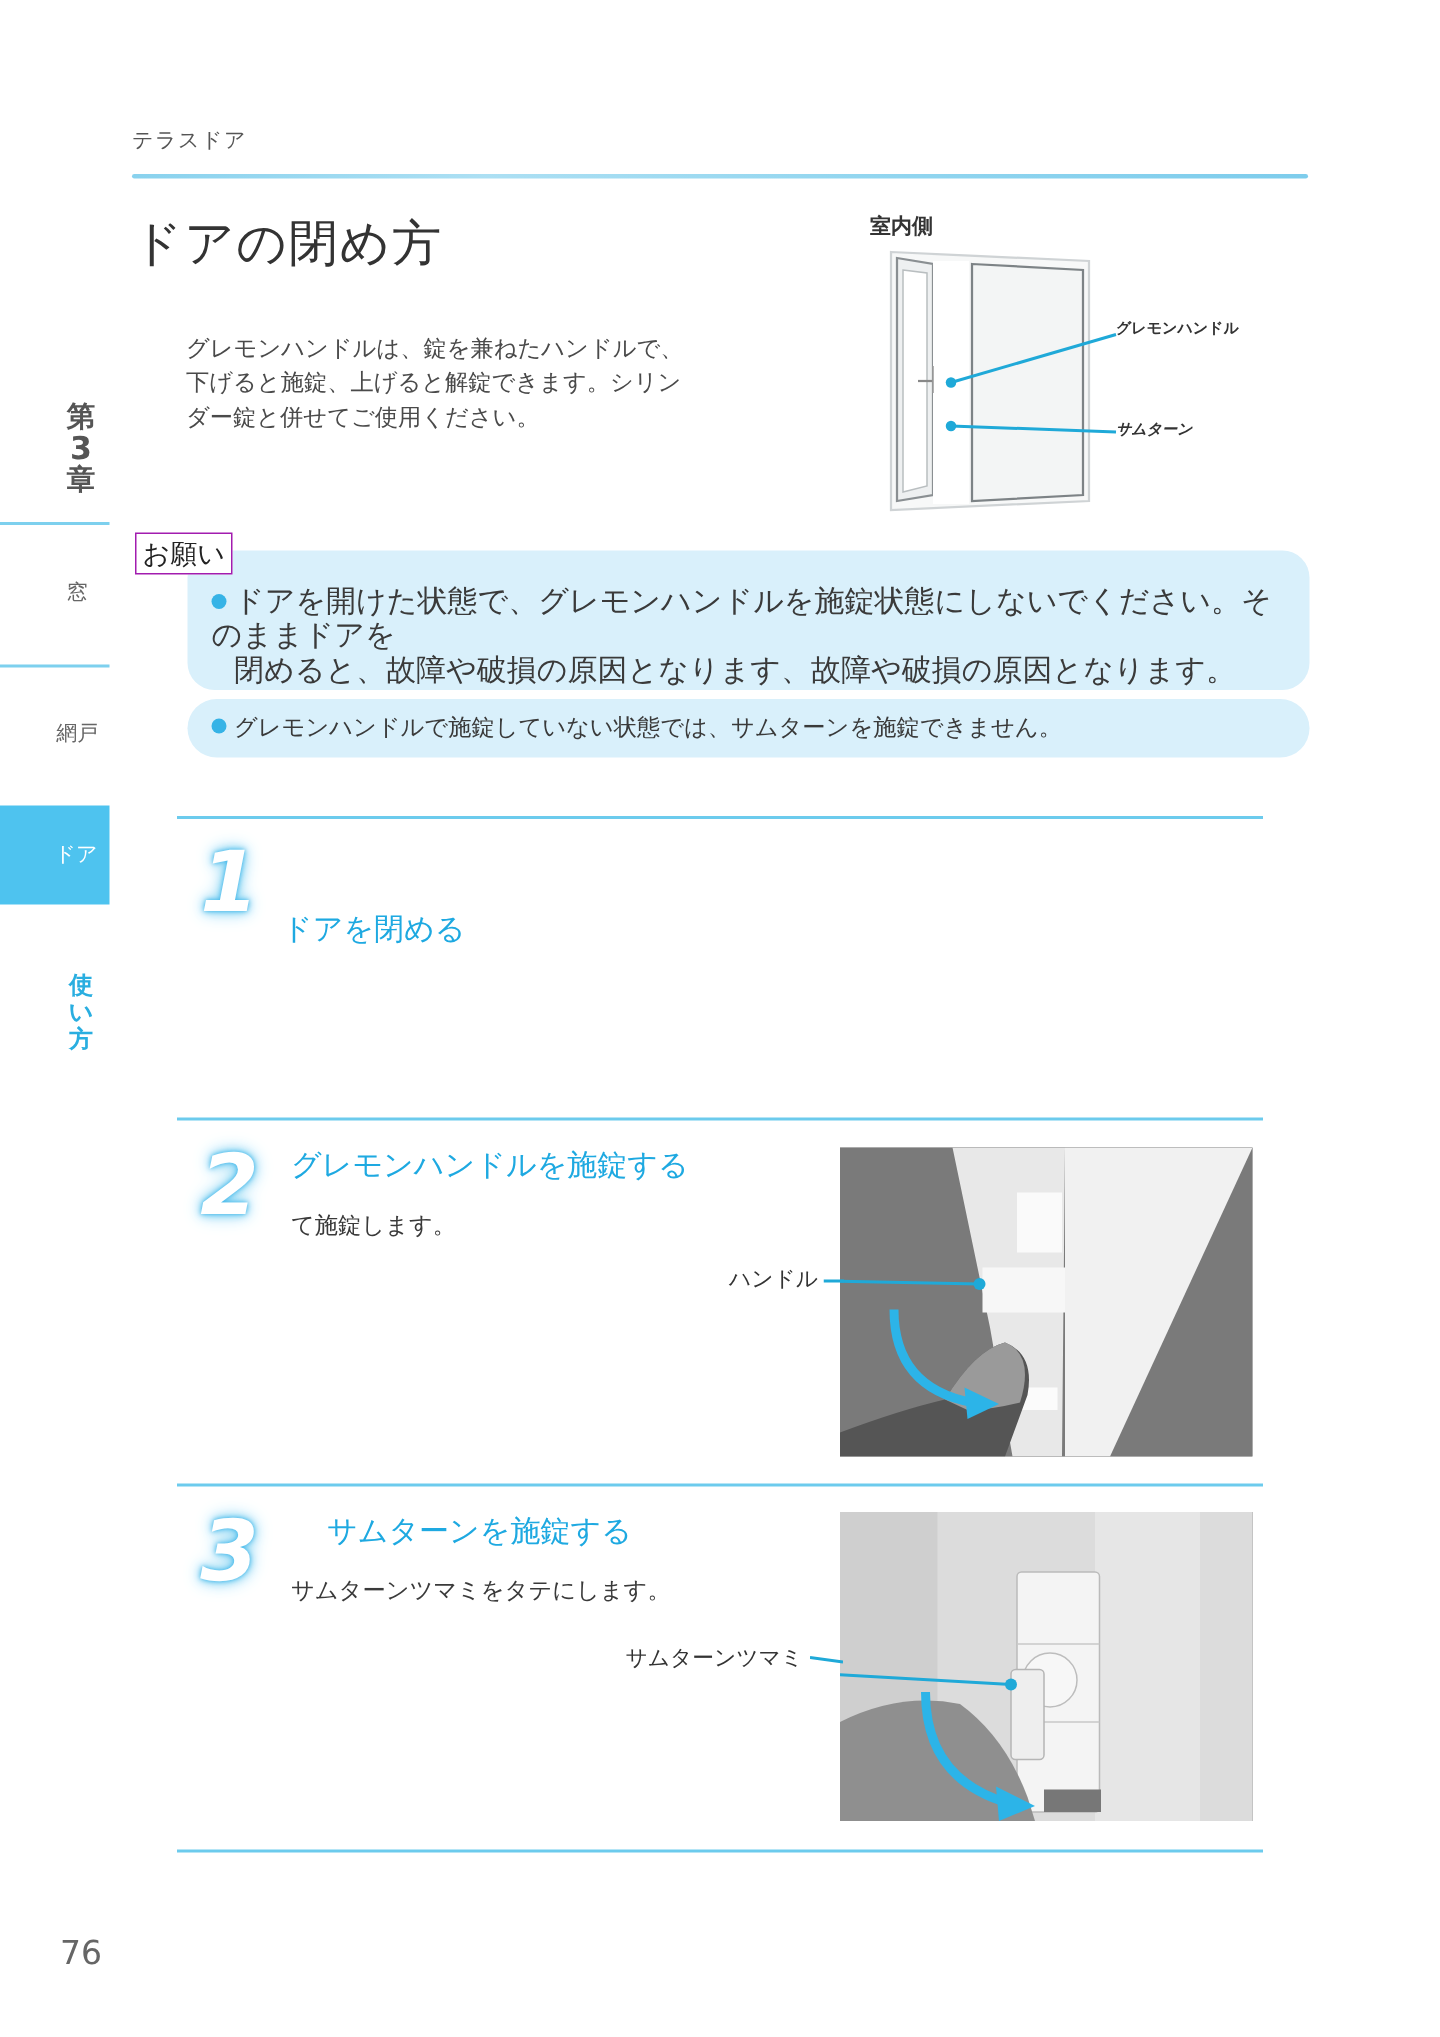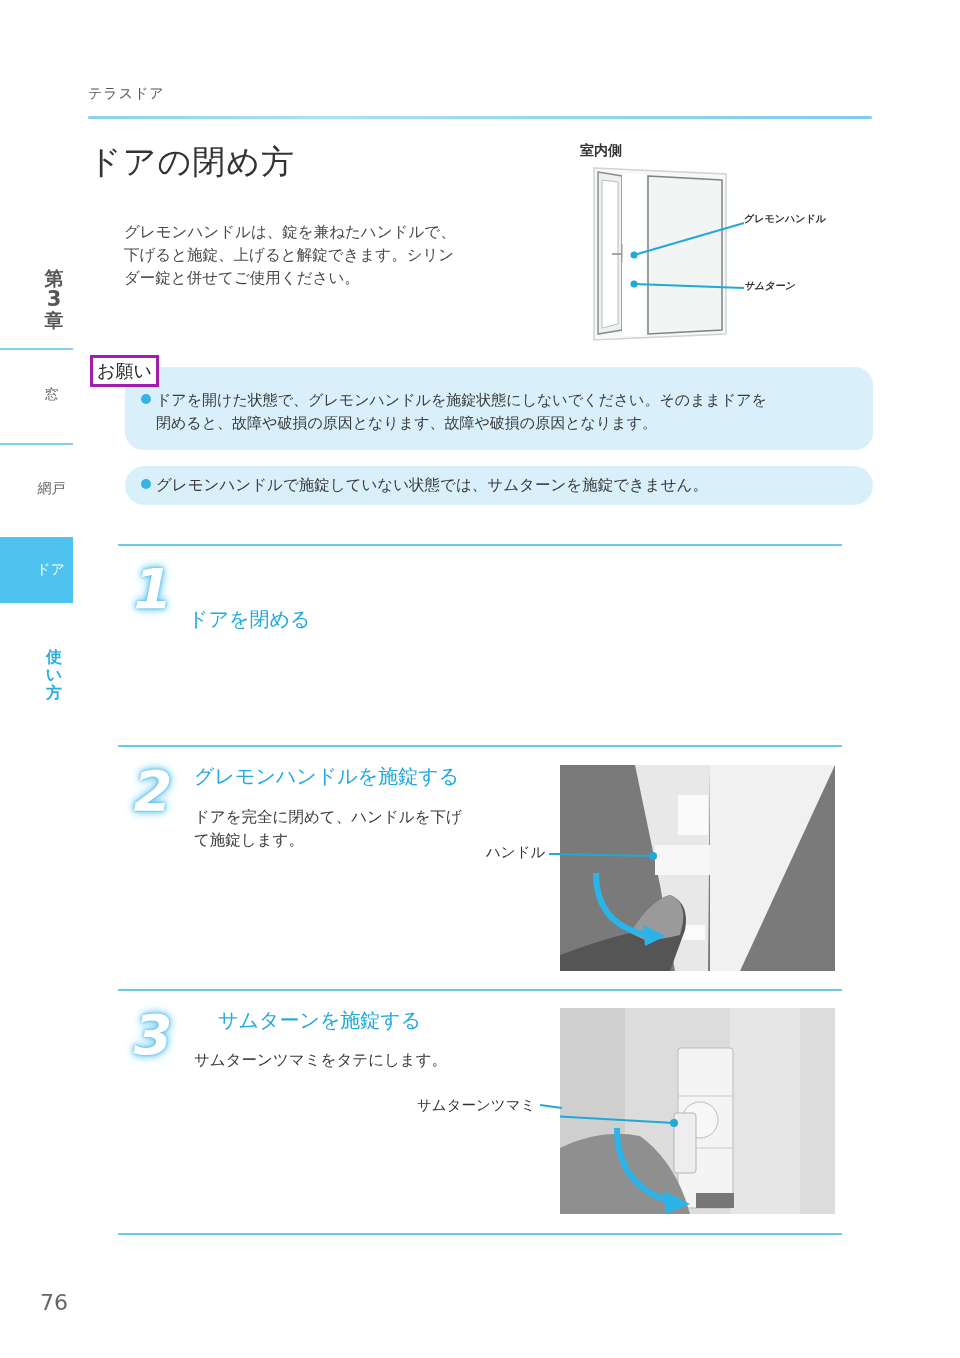--- a/index.html
+++ b/index.html
@@ -36,25 +36,25 @@
   .side-item-active {
     left:0; top:537px; width:73px; height:66px; background:#4ec3ef; color:#fff;
     font-size:14px; display:flex; align-items:center; justify-content:flex-end; padding-right:8px;
   }
   .side-sub {
     left:36px; top:648px; width:36px; text-align:center; color:#29aee0; font-size:16px; line-height:18px; font-weight:bold;
   }
 
   
   .notice-label {
-    left:90px; top:355px; border:3px solid #a21caf; background:#fff; padding:1px 4px; font-size:18px; color:#222; z-index:2;
+    left:90px; top:355px; border:1px solid #a21caf; background:#fff; padding:1px 4px; font-size:18px; color:#222; z-index:2;
   }
   .notice-box {
-    left:125px; top:367px; width:748px; height:83px; background:#d9f0fb; border-radius:18px;
-    padding:22px 20px 0 16px; font-size:15px; line-height:23px; color:#3a3a3a;
+    left:125px; top:367px; width:748px; height:93px; background:#d9f0fb; border-radius:18px;
+    padding:22px 20px 0 16px; font-size:20px; line-height:23px; color:#3a3a3a;
   }
   .notice-box-2 {
     left:125px; top:466px; width:748px; height:39px; background:#d9f0fb; border-radius:20px;
     padding:8px 16px; font-size:15.5px; line-height:23px; color:#3a3a3a;
   }
   .bullet { display:inline-block; width:10px; height:10px; border-radius:50%; background:#36b3e6; margin-right:5px; vertical-align:1px; }
   .indent { padding-left:15px; display:block; }
 
   
   .step-rule { left:118px; width:724px; height:2px; background:#6ccbed; }
@@ -132,21 +132,20 @@
 </div>
 
 <div class="abs step-rule" style="top:544px;"></div>
 <div class="abs step-num" style="left:128px; top:556px;">1</div>
 <div class="abs step-title" style="left:188px; top:562px;margin-top:44px;">ドアを閉める</div>
 
 <div class="abs step-rule" style="top:745px;"></div>
 <div class="abs step-num" style="left:128px; top:758px;">2</div>
 <div class="abs step-title" style="left:194px; top:763px;">グレモンハンドルを施錠する</div>
 <div class="abs step-desc" style="left:194px; top:806px;">
-  <div>ドアを完全に閉めて、ハンドルを下げ</div>
   <div>て施錠します。</div>
 </div>
 <div class="abs photo-label" style="left:486px; top:843px;">ハンドル</div>
 <svg class="abs photo" style="left:560px; top:765px; width:275px; height:206px;" viewBox="0 0 275 206">
   <rect width="275" height="206" fill="#7a7a7a"></rect>
   <polygon points="75,0 150,0 148,206 115,206 100,120" fill="#e8e8e8"></polygon>
   <polygon points="150,0 275,0 180,206 150,206" fill="#f1f1f1"></polygon>
   <rect x="118" y="30" width="30" height="40" fill="#fafafa"></rect>
   <rect x="95" y="80" width="55" height="30" fill="#f7f7f7"></rect>
   <rect x="120" y="160" width="25" height="15" fill="#fbfbfb"></rect>

